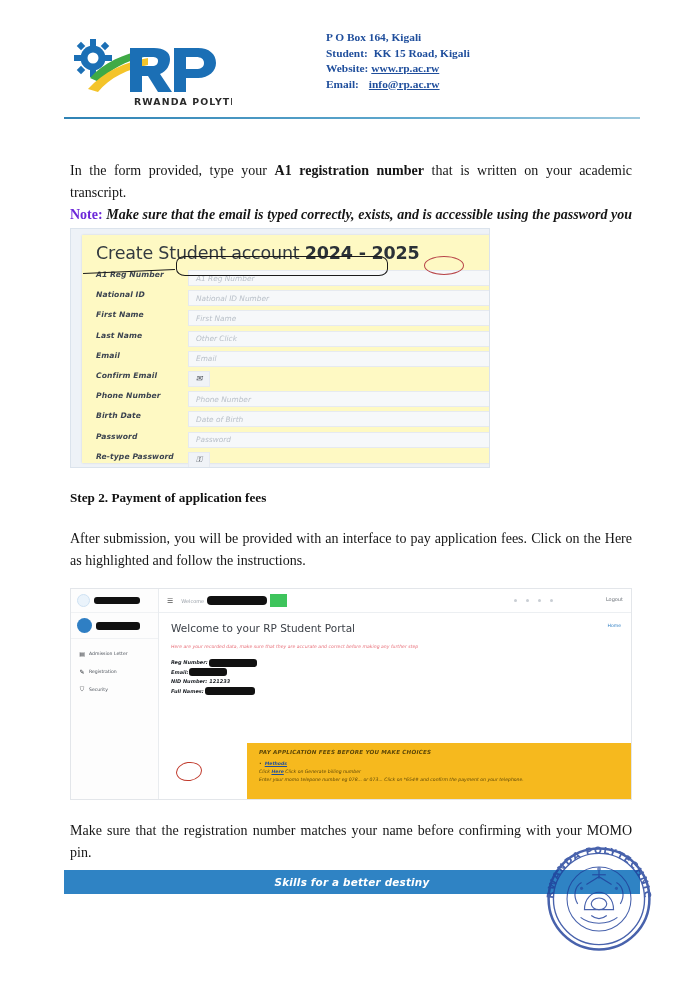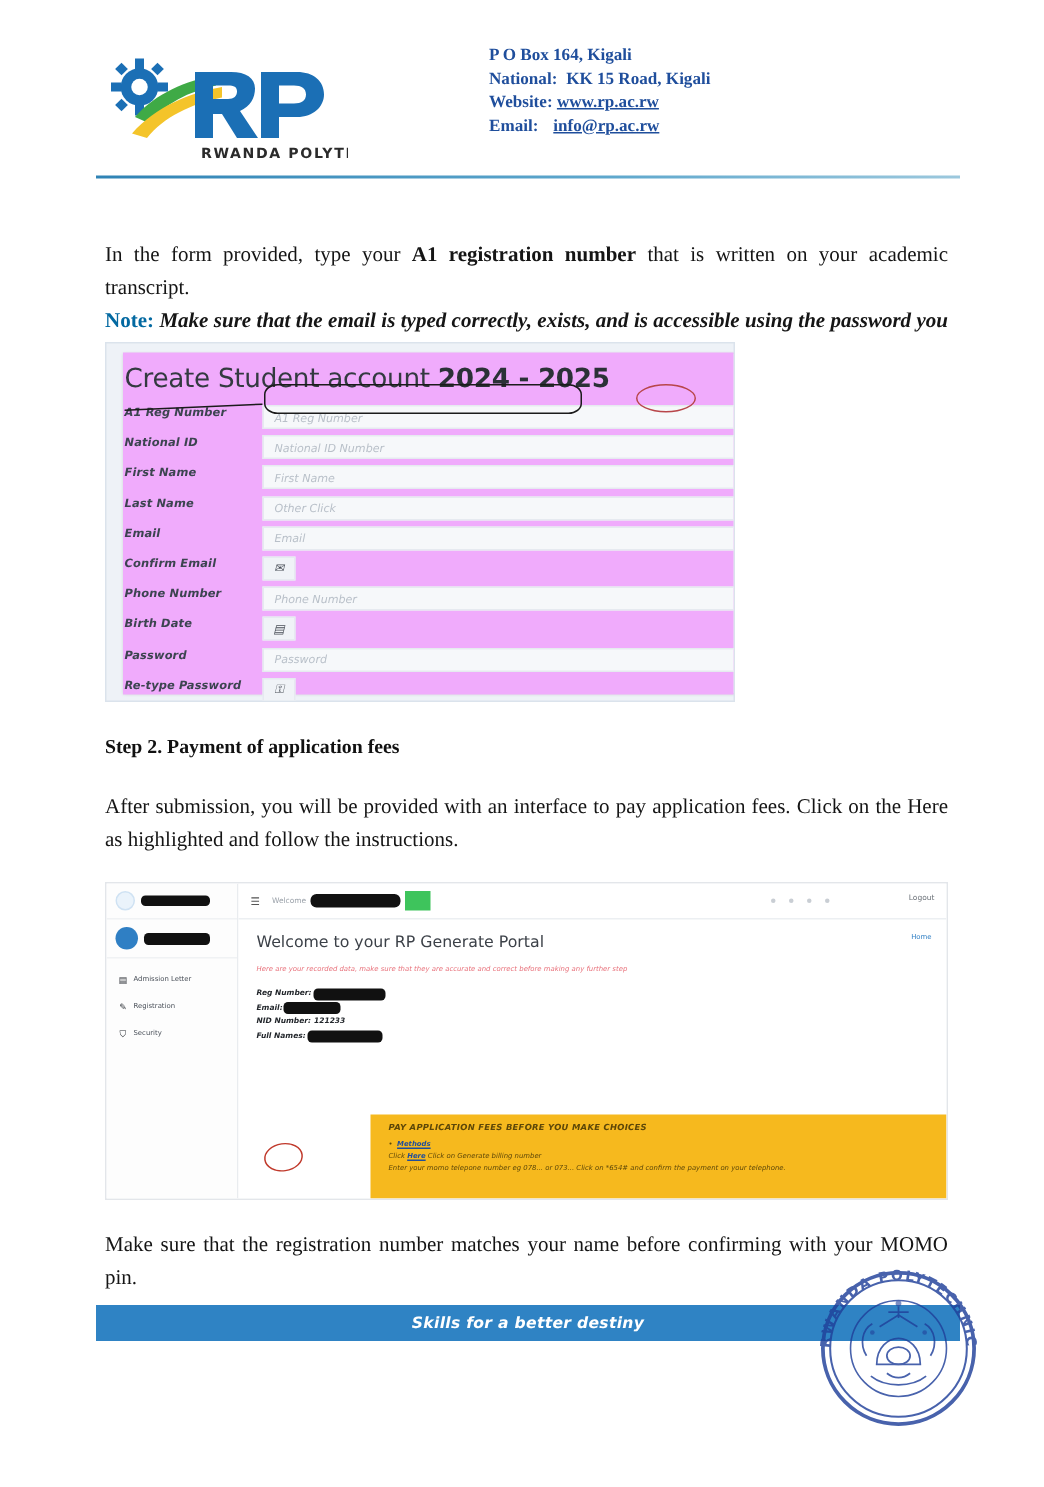--- a/index.html
+++ b/index.html
@@ -53,21 +53,21 @@
     position: absolute;
     left: 70px;
     width: 562px;
     font-size: 14px;
     line-height: 22px;
     color: #151515;
     text-align: justify;
   }
   .para-1 { top: 160px; }
   .bold { font-weight: bold; }
-  .note-label { color: #0369a1; font-weight: bold; }
+  .note-label { color: #6d28d9; font-weight: bold; }
   .note-body { font-style: italic; font-weight: bold; }
 
   .step2-title {
     position: absolute;
     left: 70px; top: 490px;
     font-size: 13.2px;
     font-weight: bold;
     color: #111;
   }
   .para-2 { top: 528px; }
@@ -79,23 +79,23 @@
     left: 70px; top: 228px;
     width: 420px; height: 240px;
     background: #eef2f7;
     border: 1px solid #dbe3ec;
     overflow: hidden;
   }
   .form-inner {
     position: absolute;
     left: 11px; top: 6px;
     width: 470px; height: 228px;
-    background: #f0abfc;
+    background: #fef9c3;
     box-shadow: 0 0 2px rgba(0,0,0,.12);
-    padding: 8px 12px 8px 1px;
+    padding: 8px 12px 8px 14px;
   }
   .form-title {
     font-family: "DejaVu Sans", sans-serif;
     font-size: 17.5px;
     color: #333a40;
     letter-spacing: -0.2px;
     margin-bottom: 7px;
     white-space: nowrap;
   }
   .form-title b { font-weight: bold; color: #2b3137; }
@@ -353,21 +353,21 @@
       <path d="M58 14 L58 58 L70 58 L70 42 L76 42 L86 58 L100 58 L88 40 C95 37 98 31 98 25 C98 18 92 14 82 14 Z M70 23 L80 23 C84 23 86 24 86 27 C86 30 84 32 80 32 L70 32 Z" fill="#1b6fb5"></path>
 
       <path d="M102 14 L102 58 L114 58 L114 44 L126 44 C137 44 144 37 144 29 C144 20 137 14 126 14 Z M114 23 L124 23 C129 23 132 25 132 29 C132 33 129 35 124 35 L114 35 Z" fill="#1b6fb5"></path>
       <text x="62" y="71" font-family="DejaVu Sans, sans-serif" font-size="9.4" font-weight="bold" letter-spacing="1.1" fill="#2b2b2b">RWANDA POLYTECHNIC</text>
     </svg>
   </div>
 
   <div class="contact-block">
     <div class="contact-row">P O Box 164, Kigali</div>
     <div class="contact-row">
-      <span class="addr-label">National:</span>
+      <span class="addr-label">Student:</span>
       <span>KK 15 Road, Kigali</span>
     </div>
     <div class="contact-row">
       <span>Website:</span>
       <span class="contact-link">www.rp.ac.rw</span>
     </div>
     <div class="contact-row email-row">
       <span class="contact-label">Email:</span>
       <span class="contact-link">info@rp.ac.rw</span>
     </div>
@@ -428,20 +428,21 @@
     </div>
 
     <div class="f-row">
       <div class="f-label">Phone Number</div>
       <div class="f-input">Phone Number</div>
       <div class="f-icon">☎</div>
     </div>
 
     <div class="f-row">
       <div class="f-label">Birth Date</div>
+      <div class="f-input">Date of Birth</div>
       <div class="f-icon">▤</div>
     </div>
 
     <div class="f-row">
       <div class="f-label">Password</div>
       <div class="f-input">Password</div>
       <div class="f-icon">⚿</div>
     </div>
 
     <div class="f-row">
@@ -494,21 +495,21 @@
       <span class="p-dots">
         <span class="p-dot"></span>
         <span class="p-dot"></span>
         <span class="p-dot"></span>
         <span class="p-dot"></span>
       </span>
       <span class="p-logout">Logout</span>
     </div>
 
     <div class="p-content">
-      <div class="p-heading">Welcome to your RP Generate Portal</div>
+      <div class="p-heading">Welcome to your RP Student Portal</div>
       <div class="p-home-link">Home</div>
       <div class="p-notice">Here are your recorded data, make sure that they are accurate and correct before making any further step</div>
 
       <div class="p-data">
         <div class="p-data-row">
           <span class="p-data-label">Reg Number:</span>
           <span class="p-data-redact r-a"></span>
         </div>
         <div class="p-data-row">
           <span class="p-data-label">Email:</span>

